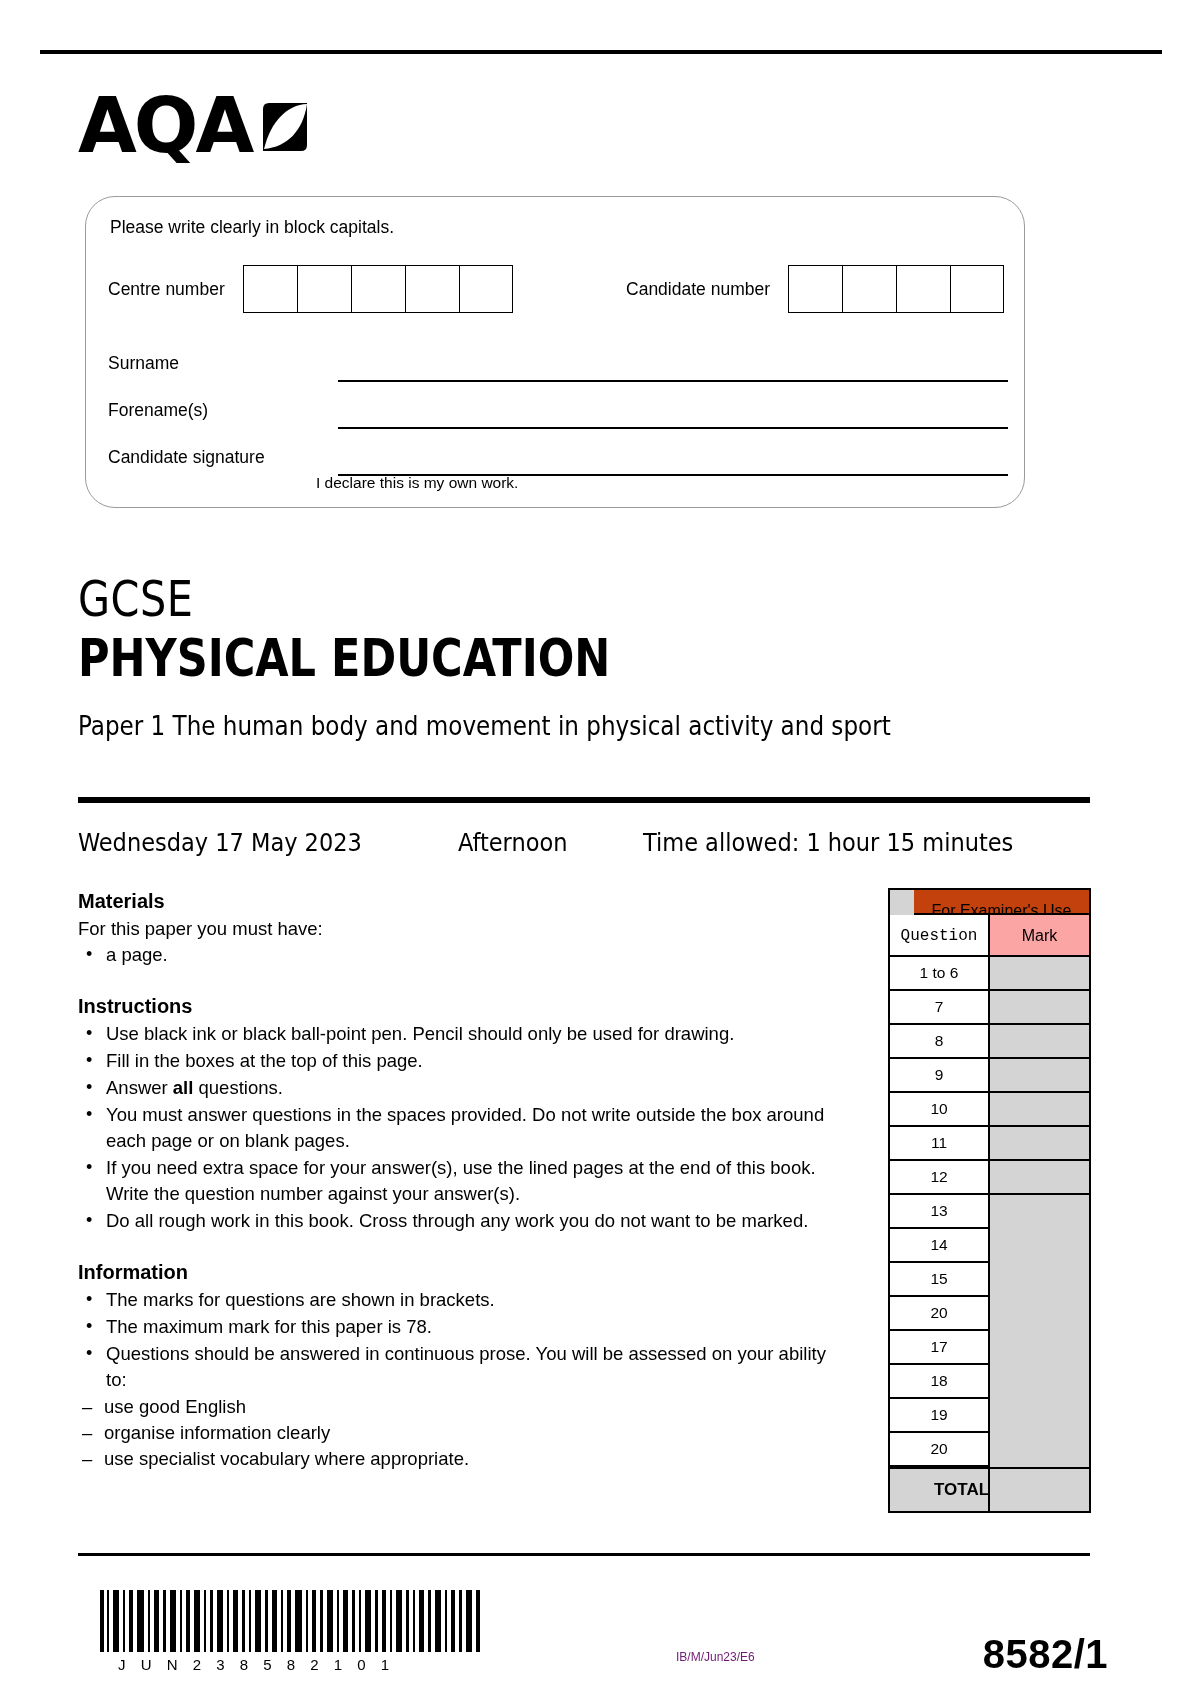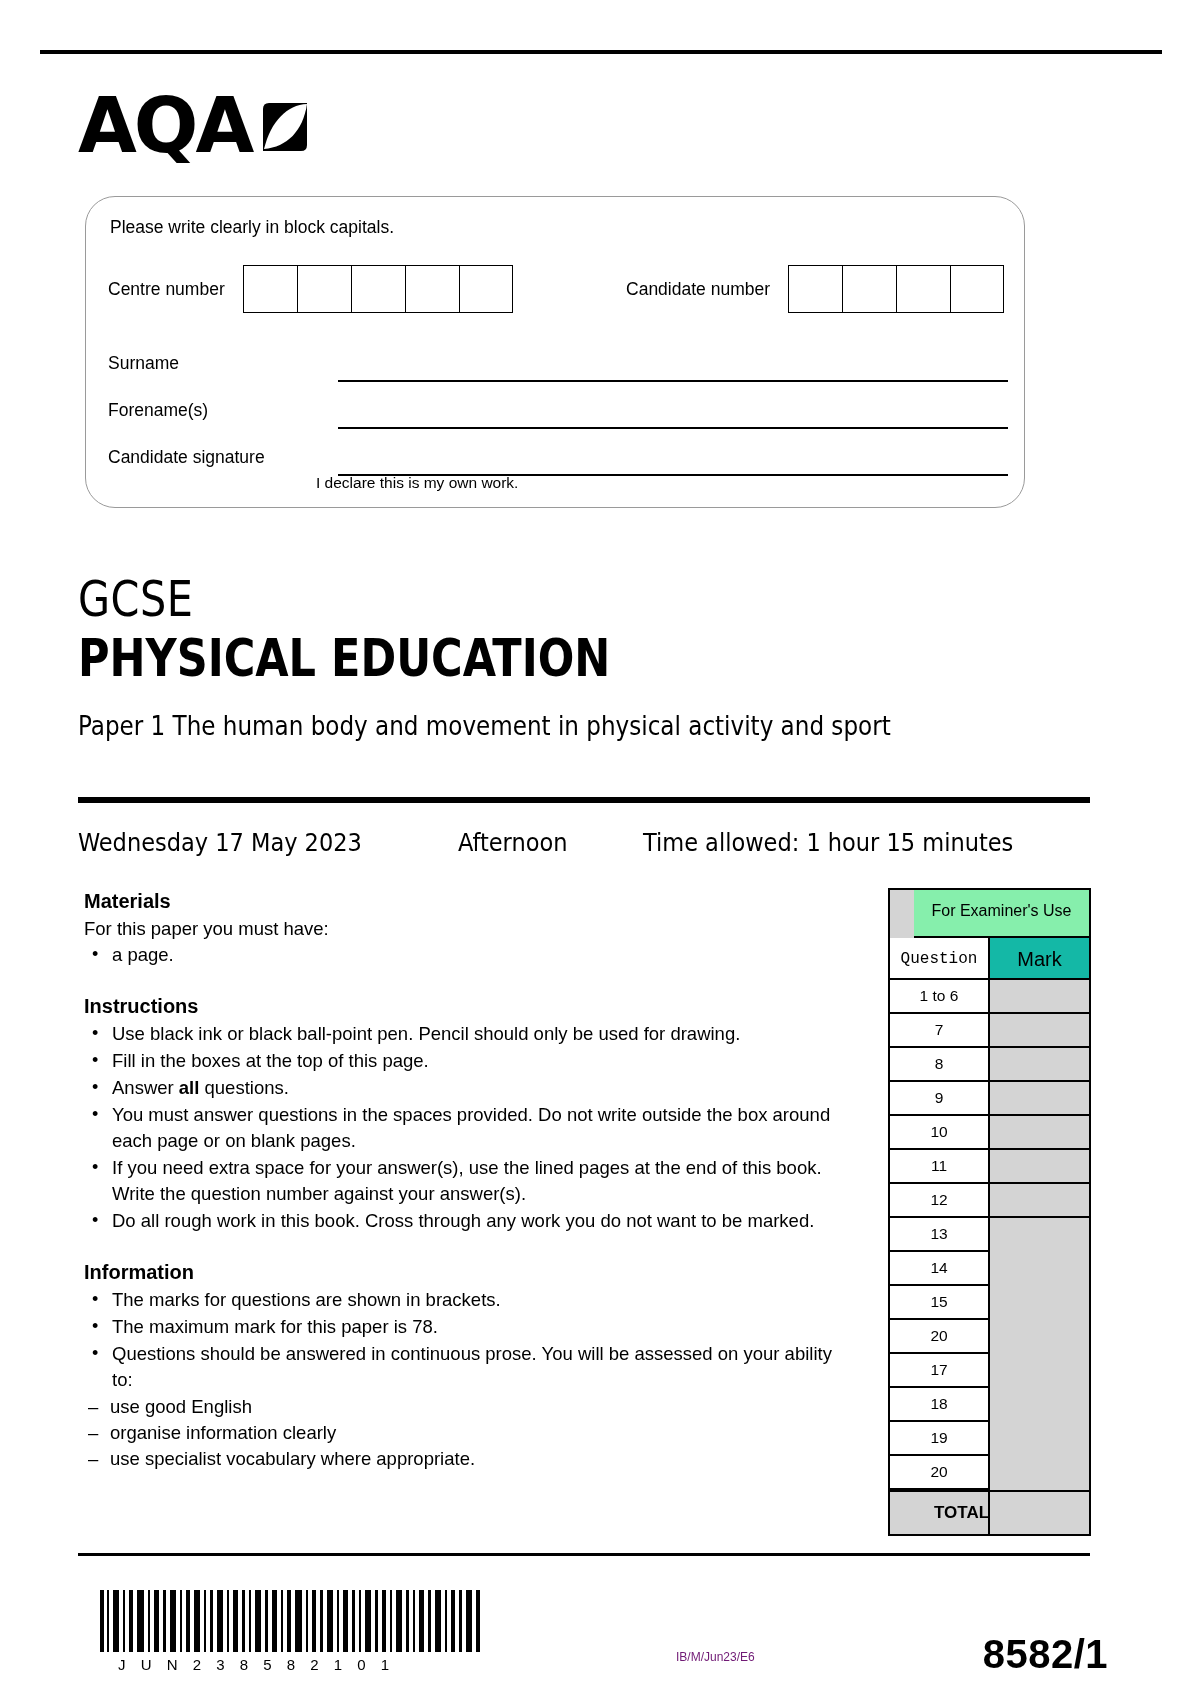--- a/index.html
+++ b/index.html
@@ -171,21 +171,21 @@
     display: flex;
     white-space: nowrap;
   }
   .datebar .d1 { width: 380px; }
   .datebar .d2 { width: 185px; }
   .datebar .d3 { }
 
   
   .content {
     position: absolute;
-    left: 84px; top: 888px;
+    left: 78px; top: 888px;
     width: 760px;
     font-size: 18.5px;
     line-height: 26px;
   }
   .sec-head {
     font-weight: 700;
     font-size: 20px;
     margin-bottom: 2px;
   }
   .plain-line { margin: 0; }
@@ -224,48 +224,48 @@
 
   
   .ex-table {
     position: absolute;
     left: 888px; top: 888px;
     width: 203px;
     border: 2px solid #000;
     background: #d4d4d4;
   }
   .ex-title {
-    height: 48px;
+    height: 25px;
     line-height: 42px;
     text-align: center;
     font-size: 16px;
-    background: #86efac;
+    background: #c2410c;
     border-bottom: 2px solid #000;
     margin-left: 24px;
   }
   .ex-headrow {
     display: flex;
     height: 42px;
     border-bottom: 2px solid #000;
   }
   .ex-headrow .qh {
     width: 100px;
     background: #ffffff;
     border-right: 2px solid #000;
     text-align: center;
     line-height: 42px;
     font-size: 16px;
     font-family: Liberation Mono, monospace;
   }
   .ex-headrow .mh {
     flex: 1;
-    background: #14b8a6;
+    background: #fca5a5;
     text-align: center;
     line-height: 42px;
-    font-size: 20px;
+    font-size: 16px;
   }
   .ex-row {
     display: flex;
     height: 34px;
   }
   .ex-row .q {
     width: 100px;
     background: #ffffff;
     border-right: 2px solid #000;
     border-bottom: 2px solid #000;

